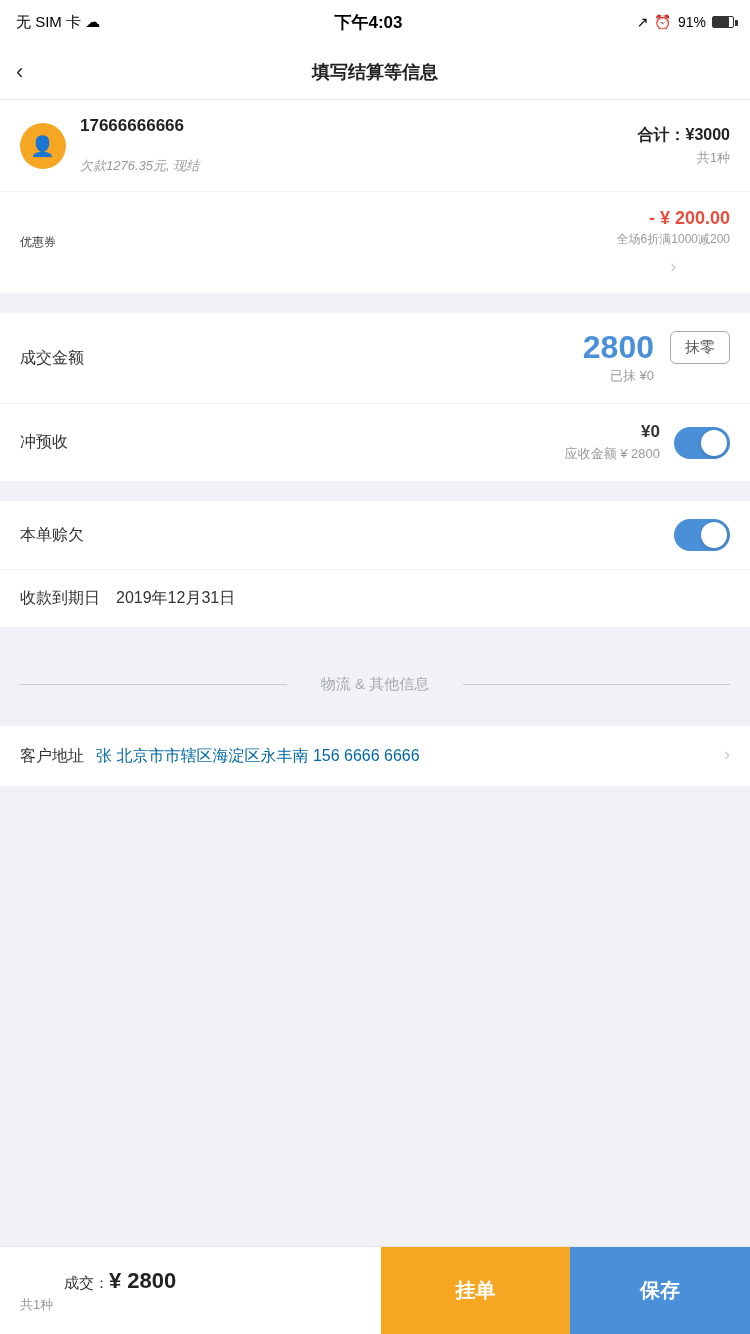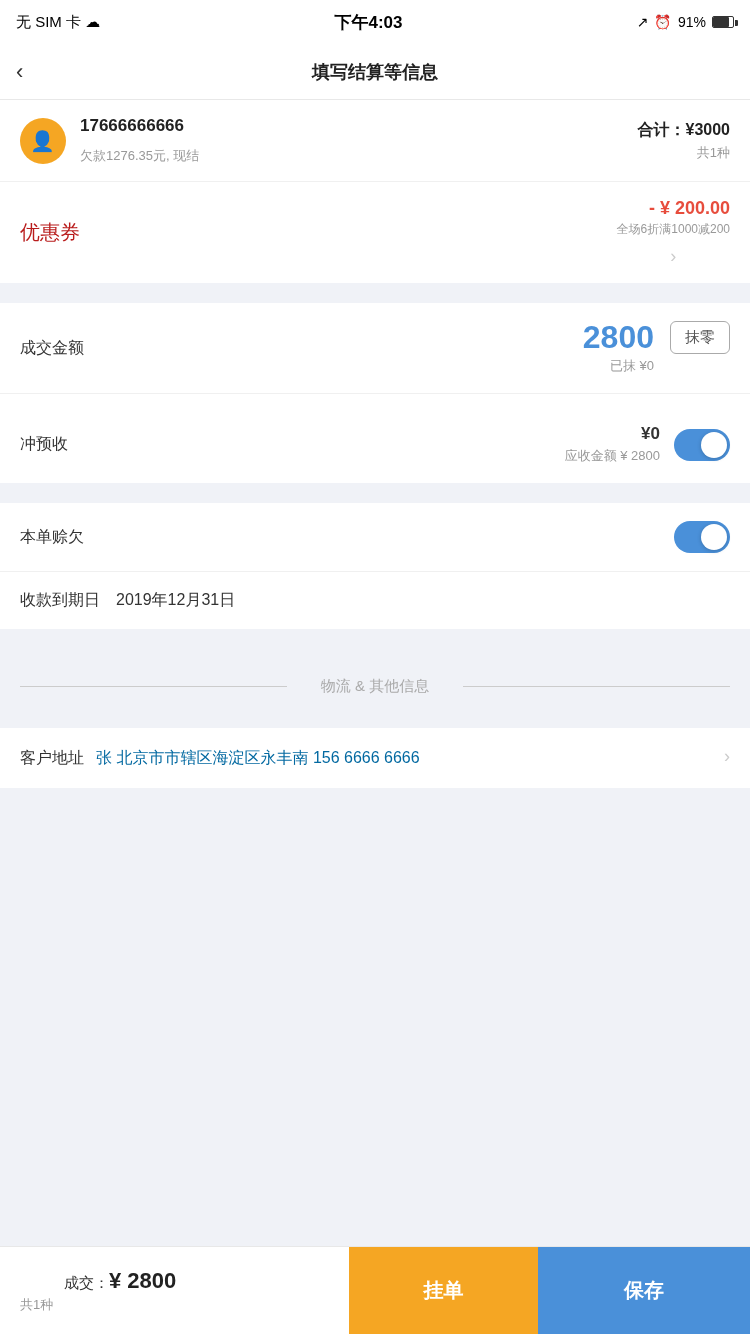--- a/index.html
+++ b/index.html
@@ -87,21 +87,22 @@
       color: white;
     }
     .user-info .phone {
       font-size: 17px;
       font-weight: 600;
       color: #222;
     }
     .user-info .sub {
       font-size: 13px;
       color: #999;
-      margin-top: 11px;
+      margin-top: 21px;
+      font-style: italic;
     }
     .user-right {
       text-align: right;
     }
     .user-right .total-amount {
       font-size: 16px;
       font-weight: 600;
       color: #222;
     }
     .user-right .total-count {
@@ -113,22 +114,22 @@
     
     .coupon-row {
       display: flex;
       align-items: center;
       justify-content: space-between;
       padding: 16px 20px;
       background: #fff;
       border-top: 1px solid #f0f0f0;
     }
     .coupon-label {
-      font-size: 20px;
-      color: #b91c1c;
+      font-size: 12px;
+      color: #404040;
     }
     .coupon-right {
       display: flex;
       align-items: center;
       gap: 8px;
       flex-direction: column;
     }
     .coupon-right .coupon-value {
       text-align: right;
     }
@@ -200,21 +201,20 @@
     
     .prepay-section {
       background: #fff;
       padding: 18px 20px;
       border-top: 1px solid #f0f0f0;
     }
     .prepay-row {
       display: flex;
       align-items: center;
       justify-content: space-between;
-      margin-top: 12px;
     }
     .prepay-label {
       font-size: 16px;
       color: #333;
     }
     .prepay-right {
       display: flex;
       align-items: center;
       gap: 14px;
     }
@@ -378,21 +378,21 @@
       color: #fff;
       font-size: 20px;
       font-weight: 600;
       border: none;
       cursor: pointer;
       display: flex;
       align-items: center;
       justify-content: center;
     }
     .btn-save {
-      width: 212px;
+      width: 180px;
       background: #4a90d9;
       color: #fff;
       font-size: 20px;
       font-weight: 600;
       border: none;
       cursor: pointer;
       display: flex;
       align-items: center;
       justify-content: center;
     }

